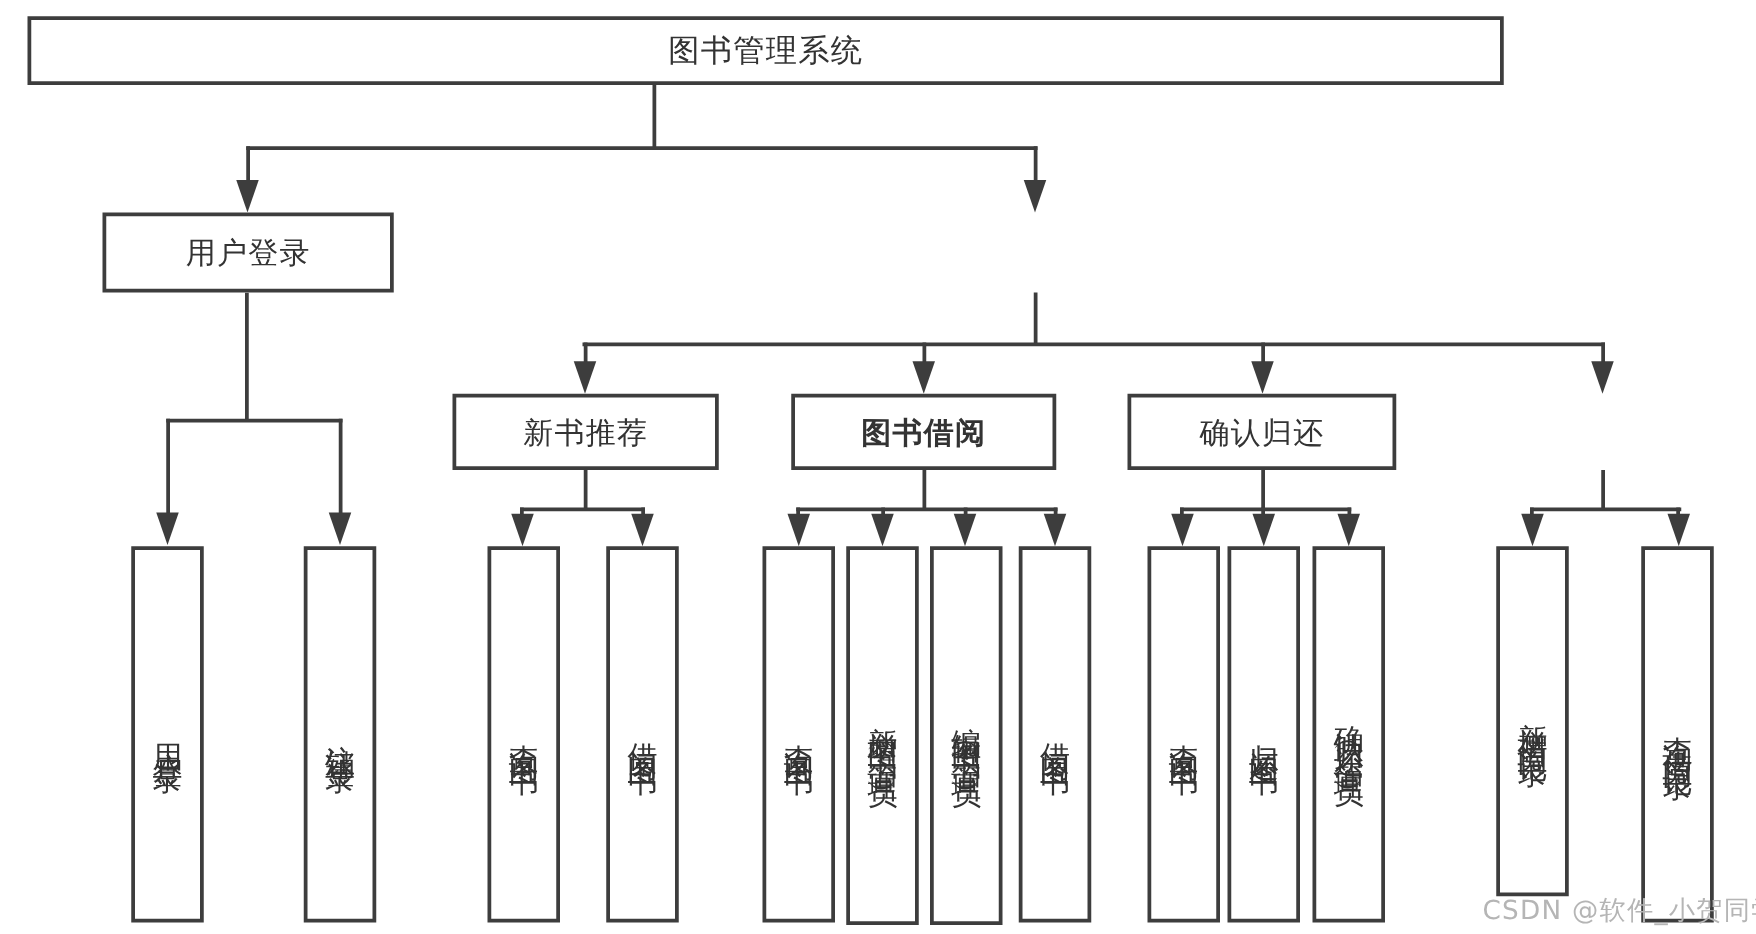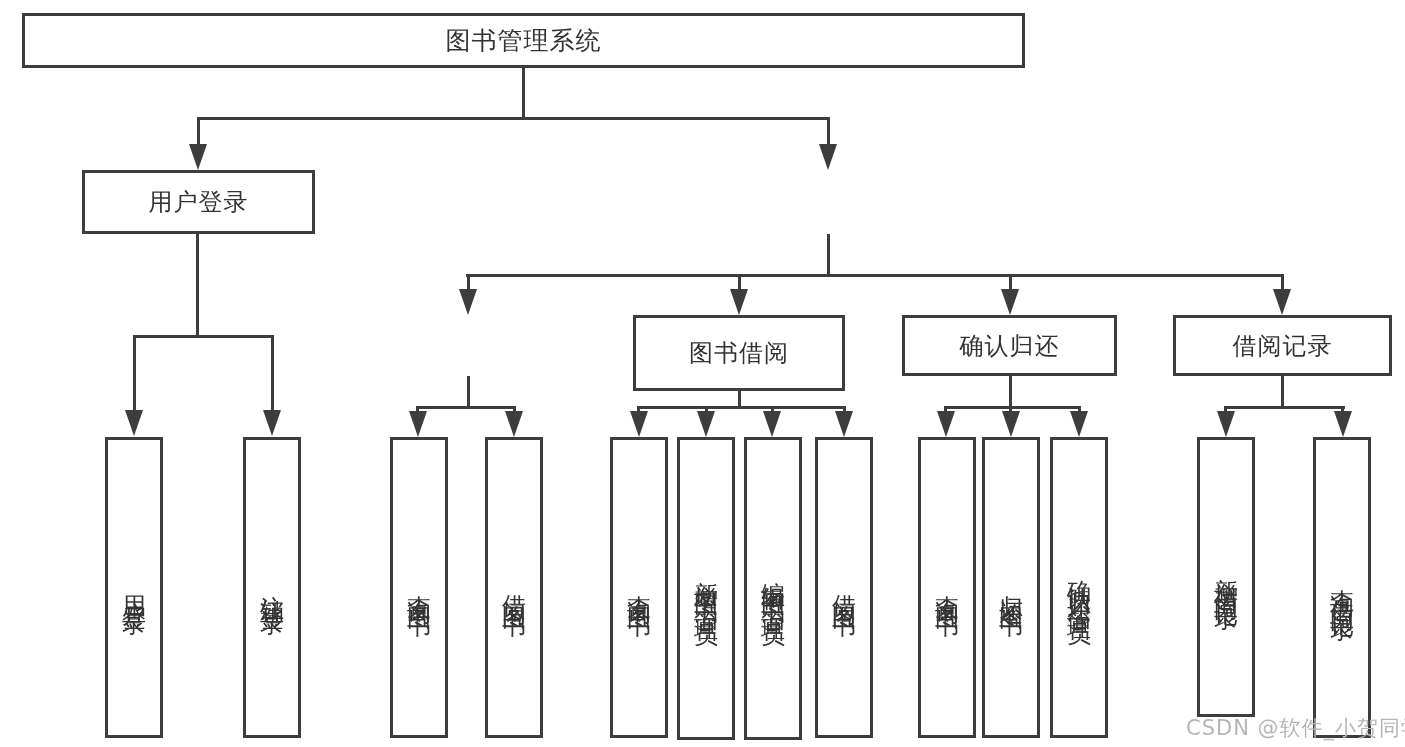--- a/index.html
+++ b/index.html
@@ -126,37 +126,37 @@
   <div class="edge" style="left:1078px;top:406px;width:3px;height:8px;"></div>
   <div class="arrow" style="left:1070px;top:411px;"></div>
 
   <div class="edge" style="left:1281px;top:376px;width:3px;height:32px;"></div>
   <div class="edge" style="left:1224px;top:406px;width:121px;height:3px;"></div>
   <div class="edge" style="left:1224px;top:406px;width:3px;height:8px;"></div>
   <div class="arrow" style="left:1217px;top:411px;"></div>
   <div class="edge" style="left:1341px;top:406px;width:3px;height:8px;"></div>
   <div class="arrow" style="left:1334px;top:411px;"></div>
 
-  <div class="node node-root" style="left:22px;top:13px;width:1003px;height:55px;">
+  <div class="node node-root" style="left:22px;top:13px;width:1181px;height:55px;">
     <span>图书管理系统</span>
   </div>
 
   <div class="node" style="left:82px;top:170px;width:233px;height:64px;">
     <span>用户登录</span>
   </div>
 
-  <div class="node" style="left:633px;top:315px;width:212px;height:76px;">
+  <div class="node" style="left:362px;top:315px;width:213px;height:61px;">
+    <span>新书推荐</span>
+  </div>
+  <div class="node" style="left:633px;top:315px;width:212px;height:61px;font-weight:bold;">
     <span>图书借阅</span>
   </div>
   <div class="node" style="left:902px;top:315px;width:215px;height:61px;">
     <span>确认归还</span>
   </div>
-  <div class="node" style="left:1173px;top:315px;width:219px;height:61px;">
-    <span>借阅记录</span>
-  </div>
 
   <div class="node node-v" style="left:105px;top:437px;width:58px;height:301px;">
     <span>用户登录</span>
   </div>
   <div class="node node-v" style="left:243px;top:437px;width:58px;height:301px;">
     <span>注销登录</span>
   </div>
 
   <div class="node node-v" style="left:390px;top:437px;width:58px;height:301px;">
     <span>查询图书</span>

